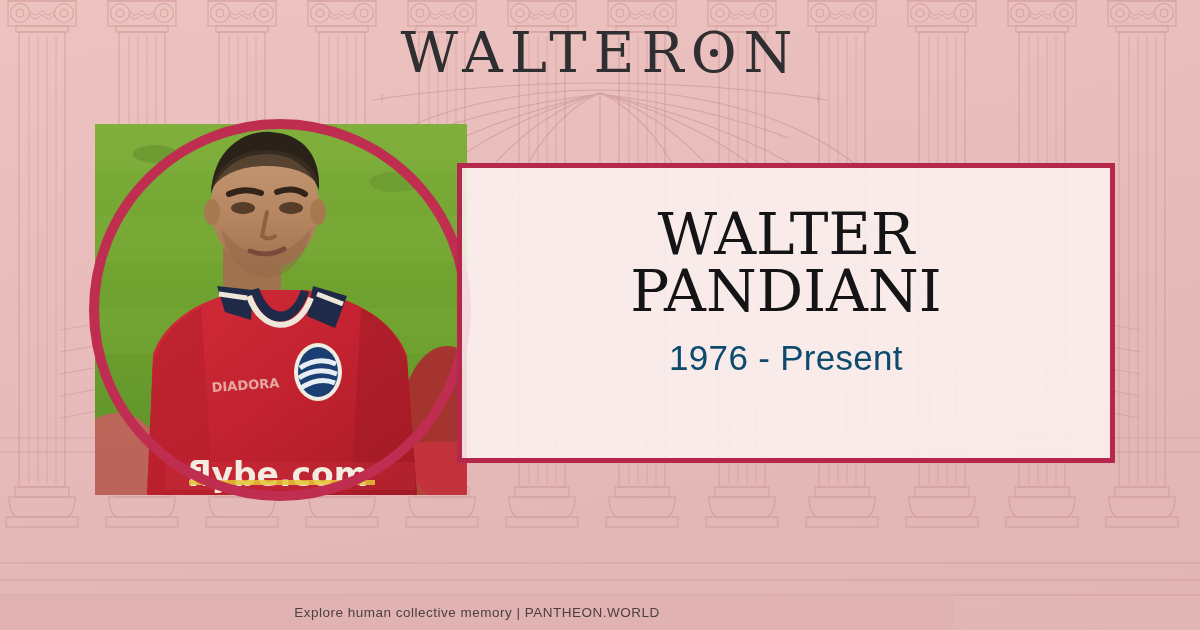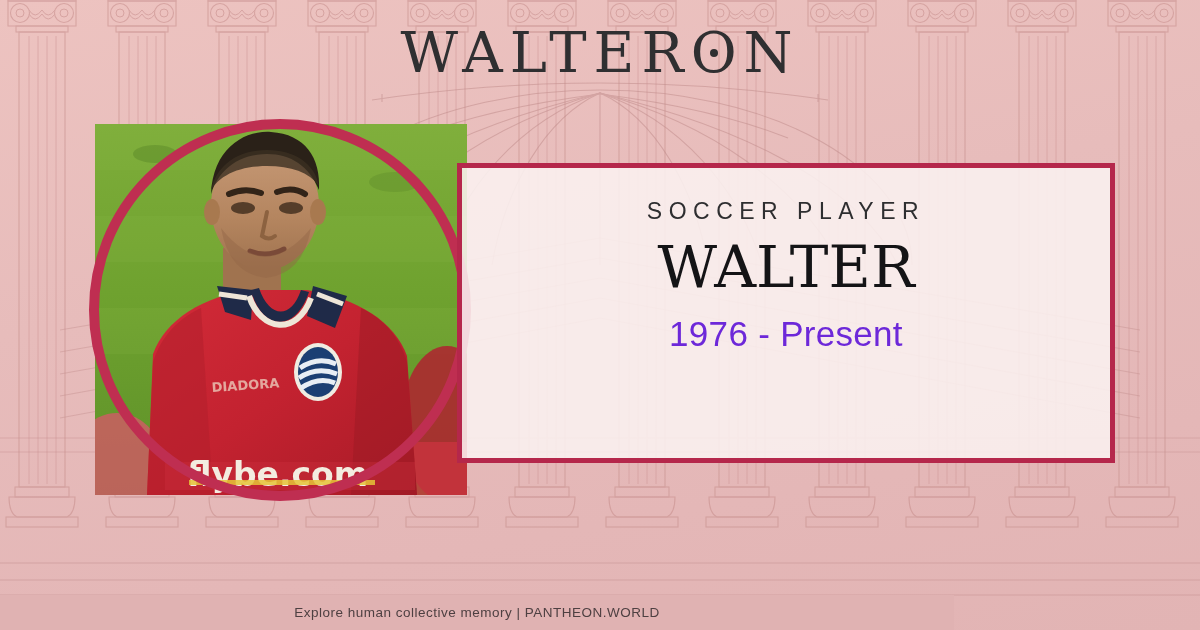--- a/index.html
+++ b/index.html
@@ -92,21 +92,21 @@
     line-height:0.98;
     color:#141416;
     text-align:center;
     letter-spacing:0px;
     margin-top:8px;
     padding:0 12px;
     word-break:break-word;
   }
   #card-life {
     font-size:35px;
-    color:#6d28d9;
+    color:#0c4a6e;
     text-align:center;
     margin-top:18px;
     letter-spacing:0.3px;
   }
 
   
   #footer-band {
     position:absolute;
     left:0; bottom:0; width:954px; height:35px;
     background:#e0b2b2;
@@ -308,22 +308,22 @@
         <rect x="70" y="338" width="250" height="28" fill="#cf3240" opacity="0.35"></rect>
         <text x="92" y="362" font-family="DejaVu Sans, sans-serif" font-size="33" font-weight="bold" fill="#f3ece0">flybe.com</text>
         <rect x="94" y="356" width="186" height="5" fill="#e5c437" opacity="0.85"></rect>
       </g>
     </svg>
   </div>
   <div id="portrait-ring"></div>
 </div>
 
 <div id="info-card">
-  <div id="card-role">SOCCER PLAYER</div>
   <div id="card-name">
     <div>WALTER</div>
+    <div>PANDIANI</div>
   </div>
   <div id="card-life">1976 - Present</div>
 </div>
 
 <div id="footer-band">
   <div id="footer-text">Explore human collective memory | PANTHEON.WORLD</div>
 </div>
 
 </body></html>

